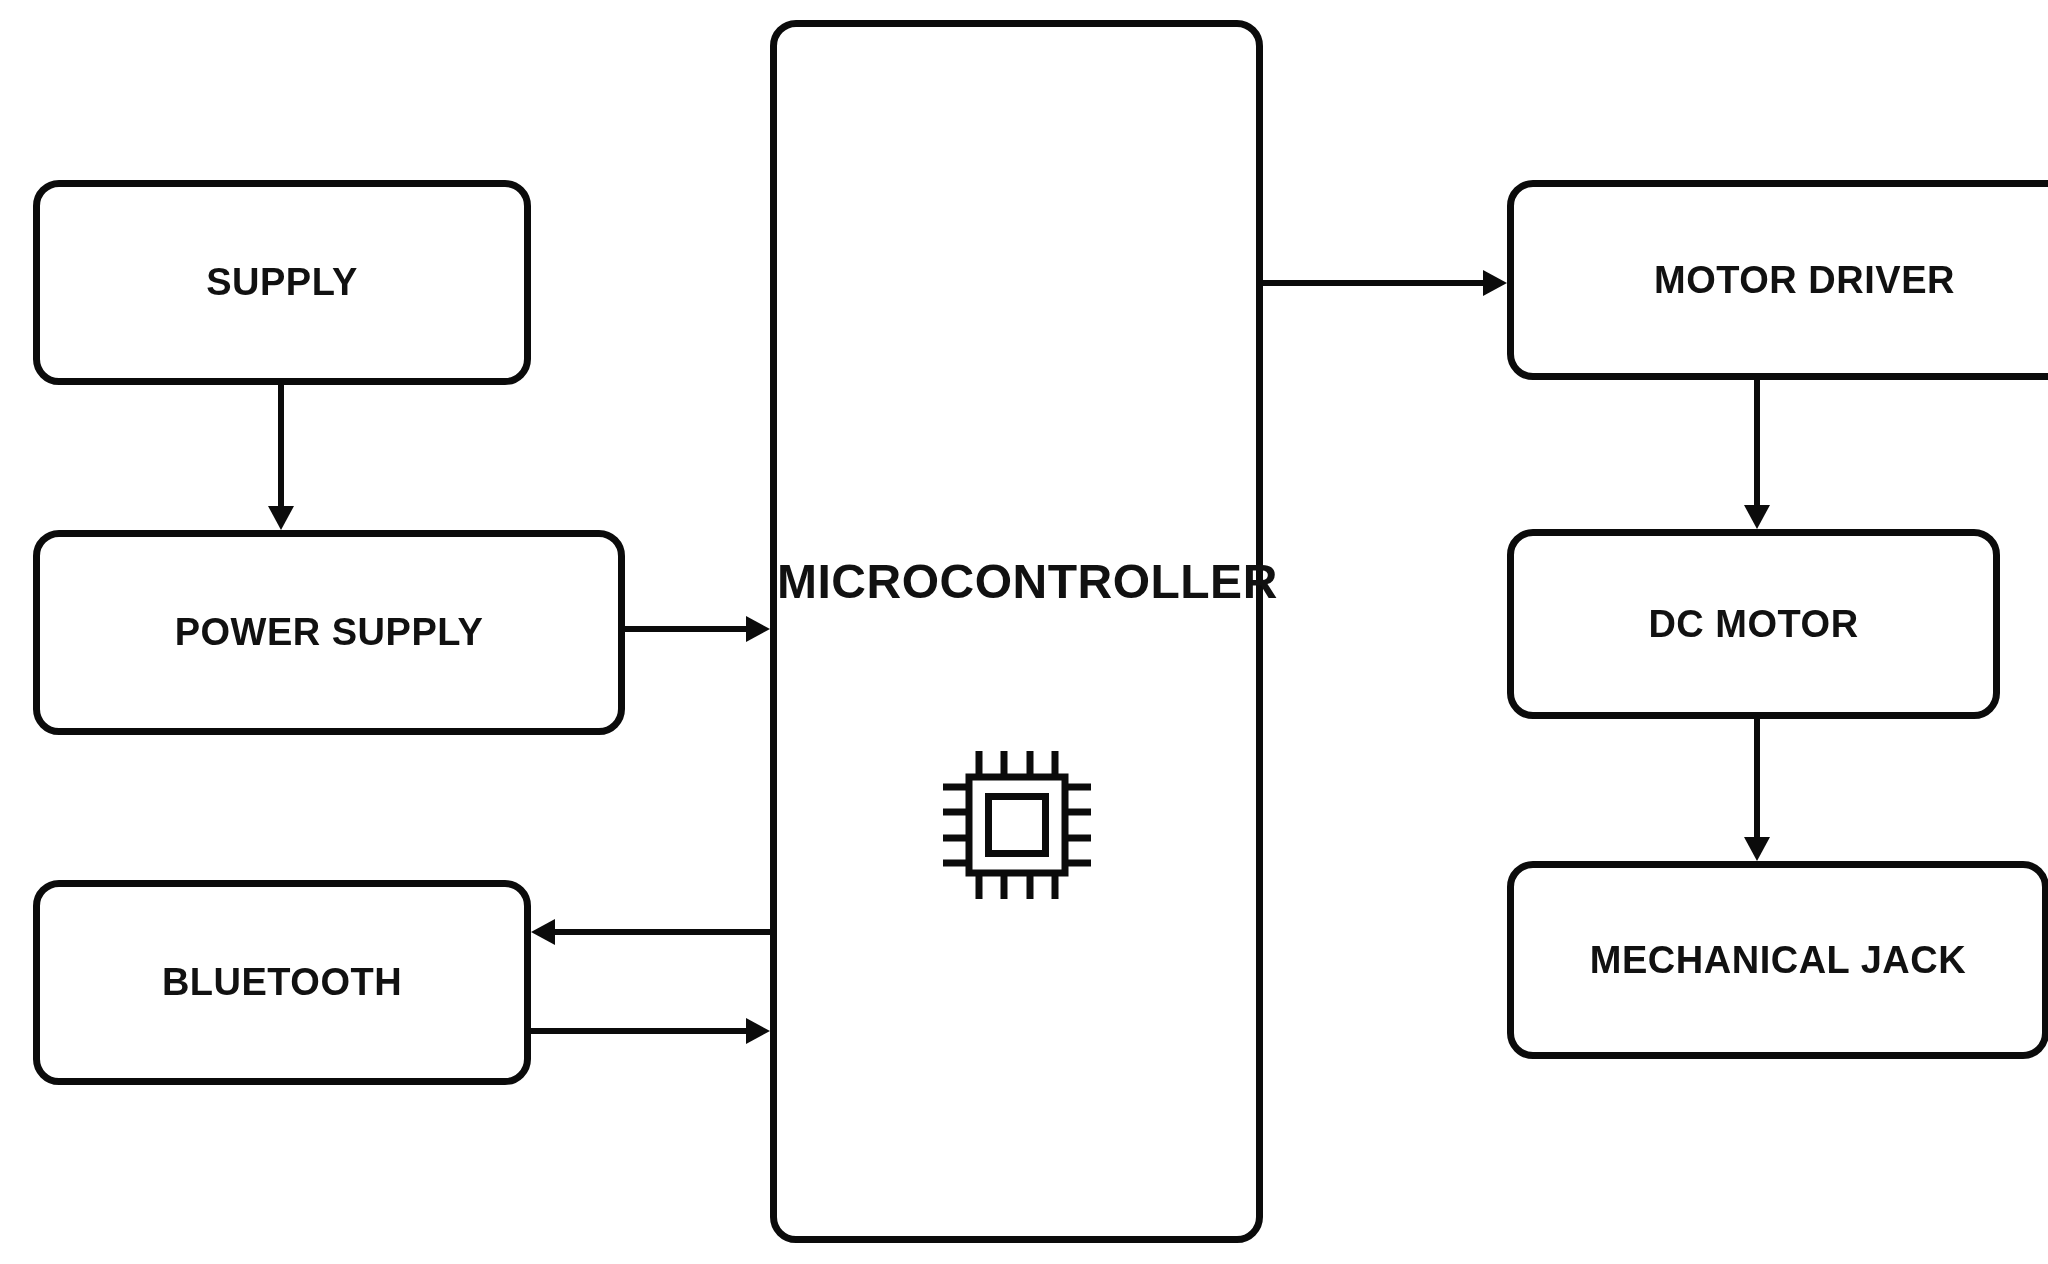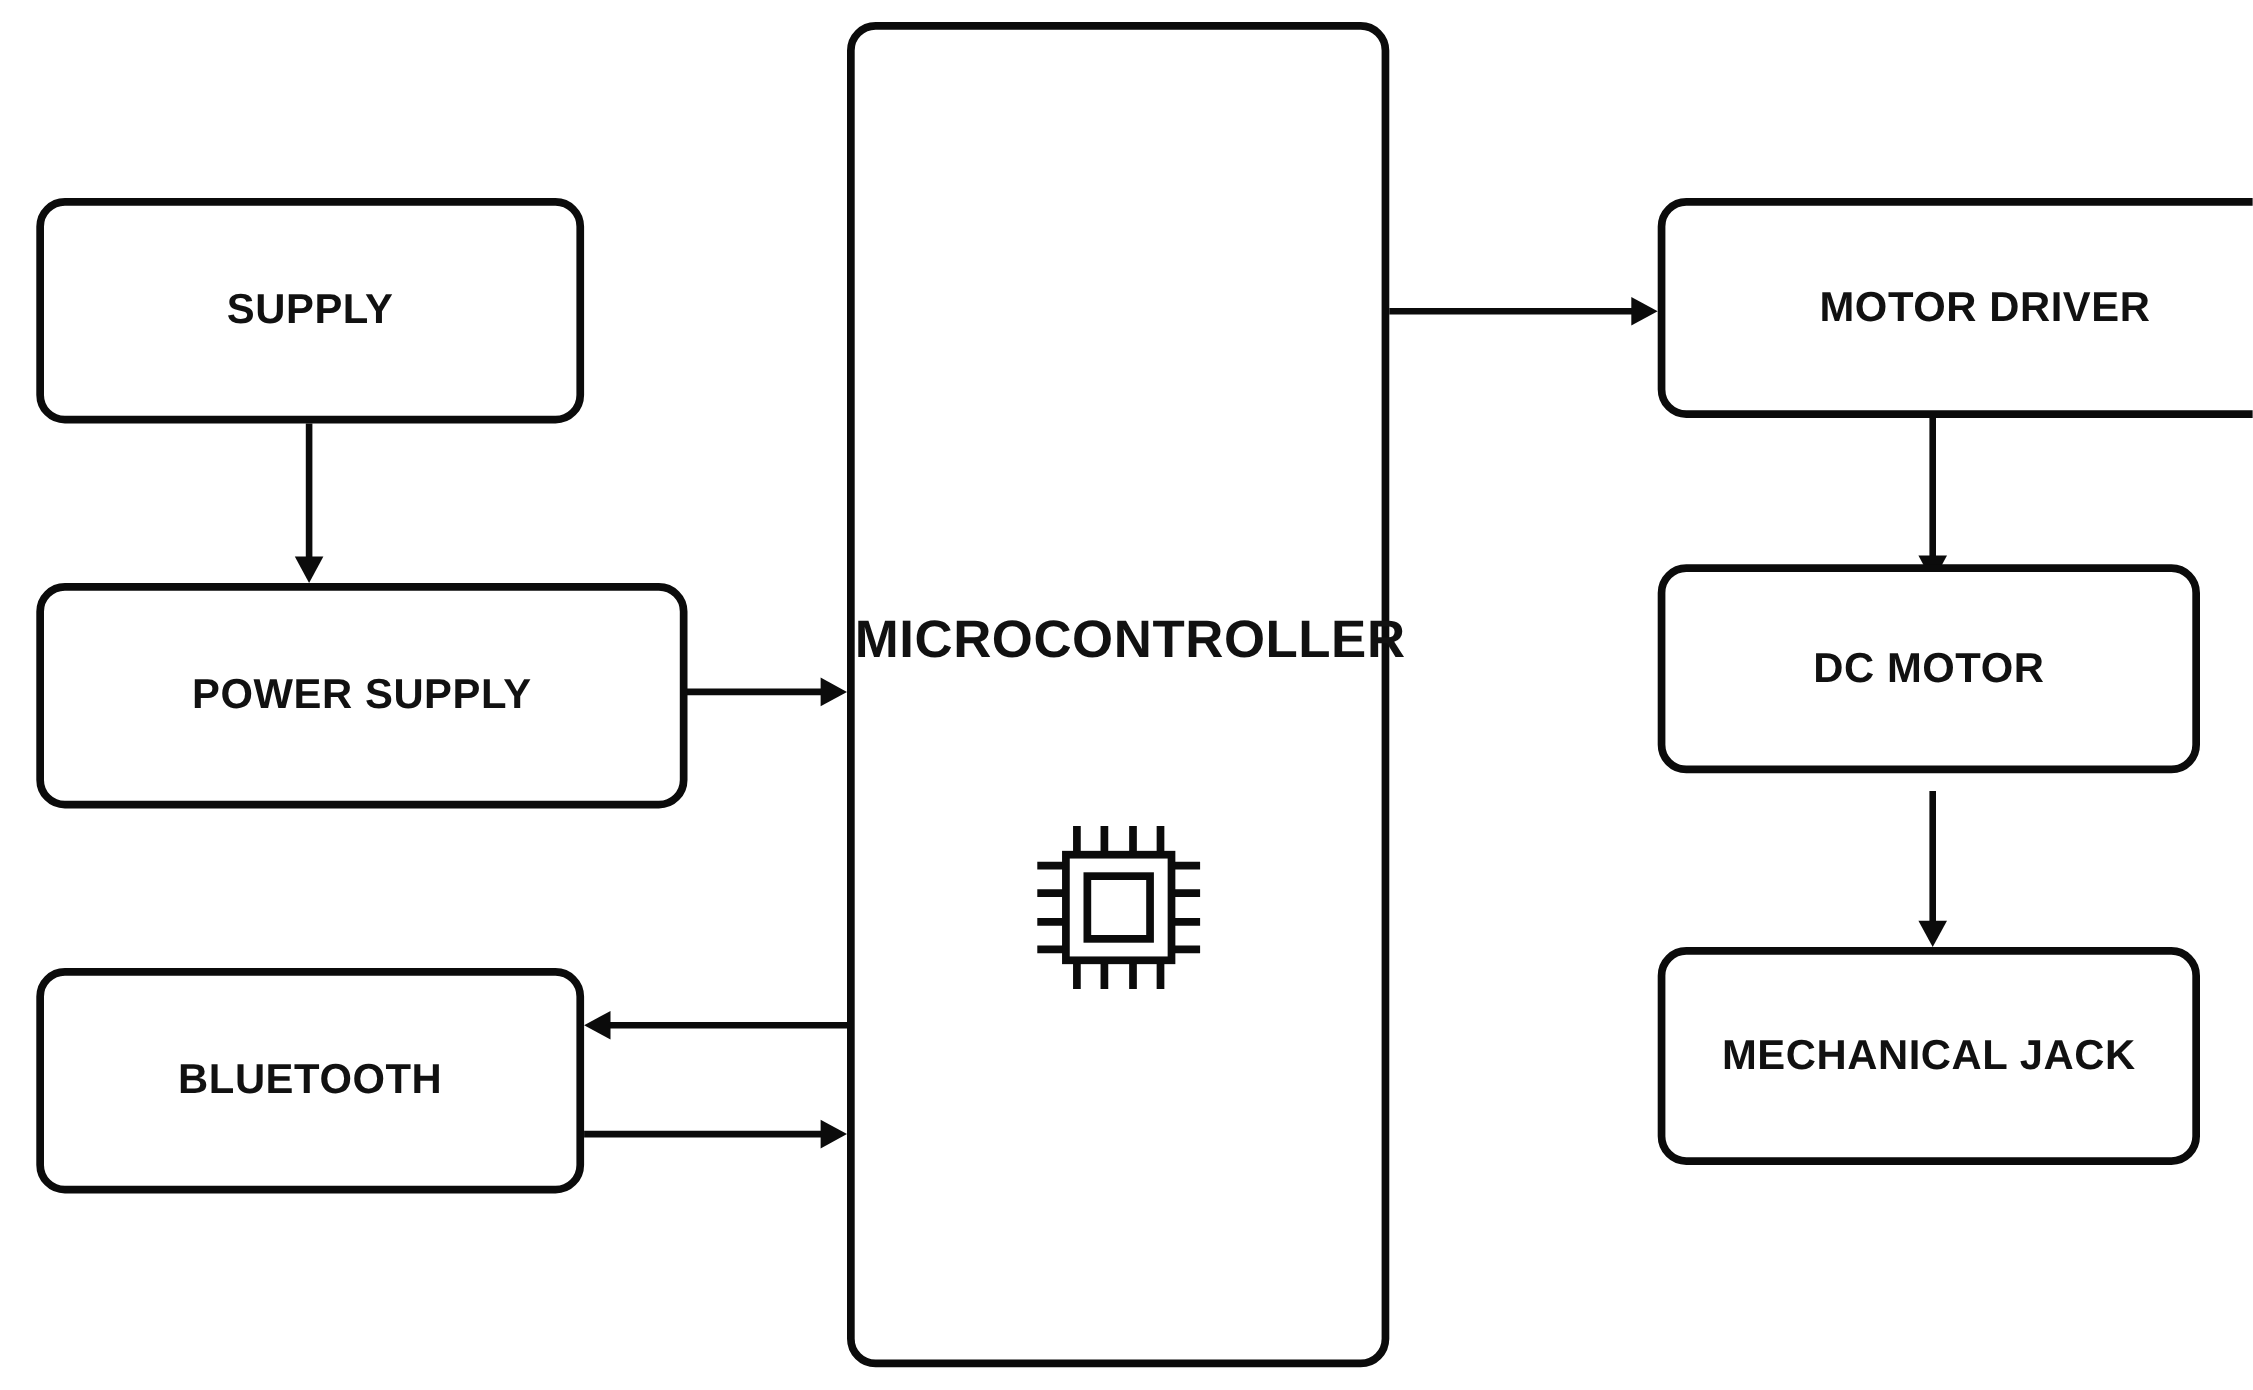--- a/index.html
+++ b/index.html
@@ -152,21 +152,21 @@
 
       <rect class="body" x="32" y="32" width="96" height="96"></rect>
       <rect class="core" x="51.5" y="51.5" width="57" height="57"></rect>
     </svg>
   </div>
 
   <div class="node" style="left:1507px;top:180px;width:595px;height:200px">
     <span class="label">MOTOR DRIVER</span>
   </div>
 
-  <div class="node" style="left:1507px;top:513px;width:493px;height:190px">
+  <div class="node" style="left:1507px;top:529px;width:493px;height:190px">
     <span class="label">DC MOTOR</span>
   </div>
 
-  <div class="node" style="left:1507px;top:861px;width:493px;height:198px">
+  <div class="node" style="left:1507px;top:861px;width:542px;height:198px">
     <span class="label">MECHANICAL JACK</span>
   </div>
 
 </div>
 
 </body></html>

